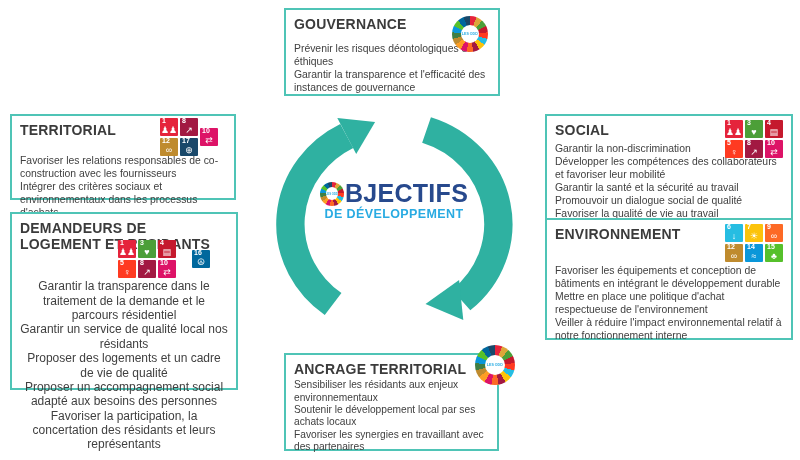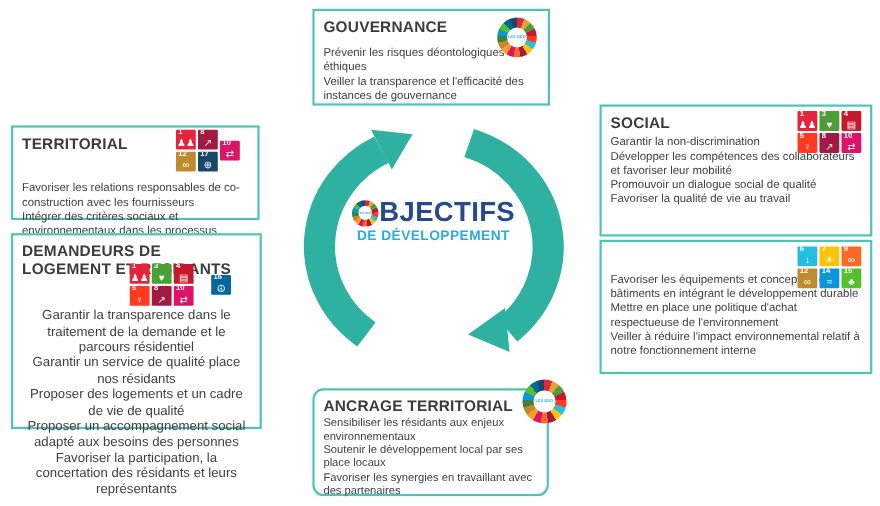--- a/index.html
+++ b/index.html
@@ -34,36 +34,36 @@
     display:flex;align-items:center;justify-content:center;overflow:hidden;
   }
   .wheel-label{
     font-size:8px;line-height:1;color:var(--wheel-text,#29abe2);font-weight:700;
     transform:scale(.45);white-space:nowrap;
   }
   
   #box-gouvernance{left:284px;top:8px;width:216px;height:88px;}
   #box-gouvernance .body{margin-top:10px;}
   #box-gouvernance .wheel{position:absolute;top:6px;right:10px;width:36px;height:36px;}
-  #box-social{left:545px;top:95px;width:248px;height:120px;}
+  #box-social{left:545px;top:114px;width:248px;height:120px;}
   #box-social .body{margin-top:4px;}
   #box-social .tiles{position:absolute;top:4px;right:8px;}
   #box-environnement{left:545px;top:218px;width:248px;height:122px;}
   #box-environnement .body{margin-top:22px;}
   #box-environnement .tiles{position:absolute;top:4px;right:8px;}
   #box-fournisseurs{left:10px;top:114px;width:226px;height:86px;}
-  #box-fournisseurs .body{margin-top:27px;}
+  #box-fournisseurs .body{margin-top:16px;}
   #box-fournisseurs .tiles{position:absolute;top:2px;left:148px;}
   #box-fournisseurs .tiles-side{position:absolute;top:12px;left:188px;}
   #box-demandeurs{left:10px;top:212px;width:228px;height:178px;}
   #box-demandeurs .box-title{width:200px;}
   #box-demandeurs .body{margin-top:27px;font-size:12px;line-height:1.2;text-align:center;}
   #box-demandeurs .tiles{position:absolute;top:26px;left:106px;}
   #box-demandeurs .tiles-side{position:absolute;top:36px;left:180px;}
-  #box-ancrage{left:284px;top:353px;width:215px;height:98px;border-radius:10px;}
+  #box-ancrage{left:284px;top:353px;width:215px;height:98px;}
   #box-ancrage .body{margin-top:2px;font-size:10.2px;line-height:1.22;}
   #box-ancrage .wheel{position:absolute;top:-10px;right:-18px;width:40px;height:40px;background-clip:border-box;}
   
   #cycle-arrows{position:absolute;left:268px;top:106px;color:var(--arrow-color,#2fb1a1);}
   #center-logo{
     position:absolute;left:300px;top:181px;width:188px;text-align:center;line-height:1;
   }
   #logo-line1{display:flex;align-items:center;justify-content:center;gap:0;}
   #logo-line1 .wheel{width:24px;height:24px;margin-right:1px;}
   #logo-line1 .wheel .wheel-label{transform:scale(.35);}
@@ -103,21 +103,21 @@
 
   <div class="box" id="box-gouvernance">
     <div class="box-title">GOUVERNANCE</div>
     <span class="wheel" style="background: conic-gradient(rgb(229, 36, 59) 0deg, rgb(229, 36, 59) 21.1765deg, rgb(221, 166, 58) 21.1765deg, rgb(221, 166, 58) 42.3529deg, rgb(76, 159, 56) 42.3529deg, rgb(76, 159, 56) 63.5294deg, rgb(197, 25, 45) 63.5294deg, rgb(197, 25, 45) 84.7059deg, rgb(255, 58, 33) 84.7059deg, rgb(255, 58, 33) 105.882deg, rgb(38, 189, 226) 105.882deg, rgb(38, 189, 226) 127.059deg, rgb(252, 195, 11) 127.059deg, rgb(252, 195, 11) 148.235deg, rgb(162, 25, 66) 148.235deg, rgb(162, 25, 66) 169.412deg, rgb(253, 105, 37) 169.412deg, rgb(253, 105, 37) 190.588deg, rgb(221, 19, 103) 190.588deg, rgb(221, 19, 103) 211.765deg, rgb(253, 157, 36) 211.765deg, rgb(253, 157, 36) 232.941deg, rgb(191, 139, 46) 232.941deg, rgb(191, 139, 46) 254.118deg, rgb(63, 126, 68) 254.118deg, rgb(63, 126, 68) 275.294deg, rgb(10, 151, 217) 275.294deg, rgb(10, 151, 217) 296.471deg, rgb(86, 192, 43) 296.471deg, rgb(86, 192, 43) 317.647deg, rgb(0, 104, 157) 317.647deg, rgb(0, 104, 157) 338.824deg, rgb(25, 72, 106) 338.824deg, rgb(25, 72, 106) 360deg);">
       <span class="wheel-hole">
         <span class="wheel-label">LES ODD</span>
       </span>
     </span>
     <div class="body">
         <div class="line">Prévenir les risques déontologiques et éthiques</div>
-        <div class="line">Veiller la transparence et l'efficacité des instances de gouvernance</div>
+        <div class="line">Garantir la transparence et l'efficacité des instances de gouvernance</div>
       </div>
   </div>
 
   <div class="box" id="box-social">
     <div class="box-title">SOCIAL</div>
     <div class="tiles tiles-3">
         <span class="tile" style="background: rgb(229, 36, 59);">
           <span class="tn">1</span>
           <span class="tg">♟♟</span>
         </span>
@@ -138,26 +138,28 @@
           <span class="tg">↗</span>
         </span>
         <span class="tile" style="background: rgb(221, 19, 103);">
           <span class="tn">10</span>
           <span class="tg">⇄</span>
         </span>
       </div>
     <div class="body">
         <div class="line">Garantir la non-discrimination</div>
         <div class="line">Développer les compétences des collaborateurs et favoriser leur mobilité</div>
+        <div class="line">Garantir la santé et la sécurité au travail</div>
         <div class="line">Promouvoir un dialogue social de qualité</div>
         <div class="line">Favoriser la qualité de vie au travail</div>
       </div>
   </div>
 
   <div class="box" id="box-environnement">
+    <div class="box-title">ENVIRONNEMENT</div>
     <div class="tiles tiles-3">
         <span class="tile" style="background: rgb(38, 189, 226);">
           <span class="tn">6</span>
           <span class="tg">↓</span>
         </span>
         <span class="tile" style="background: rgb(252, 195, 11);">
           <span class="tn">7</span>
           <span class="tg">☀</span>
         </span>
         <span class="tile" style="background: rgb(253, 105, 37);">
@@ -245,34 +247,34 @@
         </span>
       </div>
     <div class="tiles tiles-side">
         <span class="tile" style="background: rgb(0, 104, 157);">
           <span class="tn">16</span>
           <span class="tg">☮</span>
         </span>
       </div>
     <div class="body">
         <div class="line">Garantir la transparence dans le traitement de la demande et le parcours résidentiel</div>
-        <div class="line">Garantir un service de qualité place nos résidants</div>
+        <div class="line">Garantir un service de qualité local nos résidants</div>
         <div class="line">Proposer des logements et un cadre de vie de qualité</div>
         <div class="line">Proposer un accompagnement social adapté aux besoins des personnes</div>
         <div class="line">Favoriser la participation, la concertation des résidants et leurs représentants</div>
       </div>
   </div>
 
   <div class="box" id="box-ancrage">
     <div class="box-title">ANCRAGE TERRITORIAL</div>
     <span class="wheel" style="background: conic-gradient(rgb(229, 36, 59) 0deg, rgb(229, 36, 59) 21.1765deg, rgb(221, 166, 58) 21.1765deg, rgb(221, 166, 58) 42.3529deg, rgb(76, 159, 56) 42.3529deg, rgb(76, 159, 56) 63.5294deg, rgb(197, 25, 45) 63.5294deg, rgb(197, 25, 45) 84.7059deg, rgb(255, 58, 33) 84.7059deg, rgb(255, 58, 33) 105.882deg, rgb(38, 189, 226) 105.882deg, rgb(38, 189, 226) 127.059deg, rgb(252, 195, 11) 127.059deg, rgb(252, 195, 11) 148.235deg, rgb(162, 25, 66) 148.235deg, rgb(162, 25, 66) 169.412deg, rgb(253, 105, 37) 169.412deg, rgb(253, 105, 37) 190.588deg, rgb(221, 19, 103) 190.588deg, rgb(221, 19, 103) 211.765deg, rgb(253, 157, 36) 211.765deg, rgb(253, 157, 36) 232.941deg, rgb(191, 139, 46) 232.941deg, rgb(191, 139, 46) 254.118deg, rgb(63, 126, 68) 254.118deg, rgb(63, 126, 68) 275.294deg, rgb(10, 151, 217) 275.294deg, rgb(10, 151, 217) 296.471deg, rgb(86, 192, 43) 296.471deg, rgb(86, 192, 43) 317.647deg, rgb(0, 104, 157) 317.647deg, rgb(0, 104, 157) 338.824deg, rgb(25, 72, 106) 338.824deg, rgb(25, 72, 106) 360deg);">
       <span class="wheel-hole">
         <span class="wheel-label">LES ODD</span>
       </span>
     </span>
     <div class="body">
         <div class="line">Sensibiliser les résidants aux enjeux environnementaux</div>
-        <div class="line">Soutenir le développement local par ses place locaux</div>
+        <div class="line">Soutenir le développement local par ses achats locaux</div>
         <div class="line">Favoriser les synergies en travaillant avec des partenaires</div>
       </div>
   </div>
 
 </div>
 
 </body></html>

